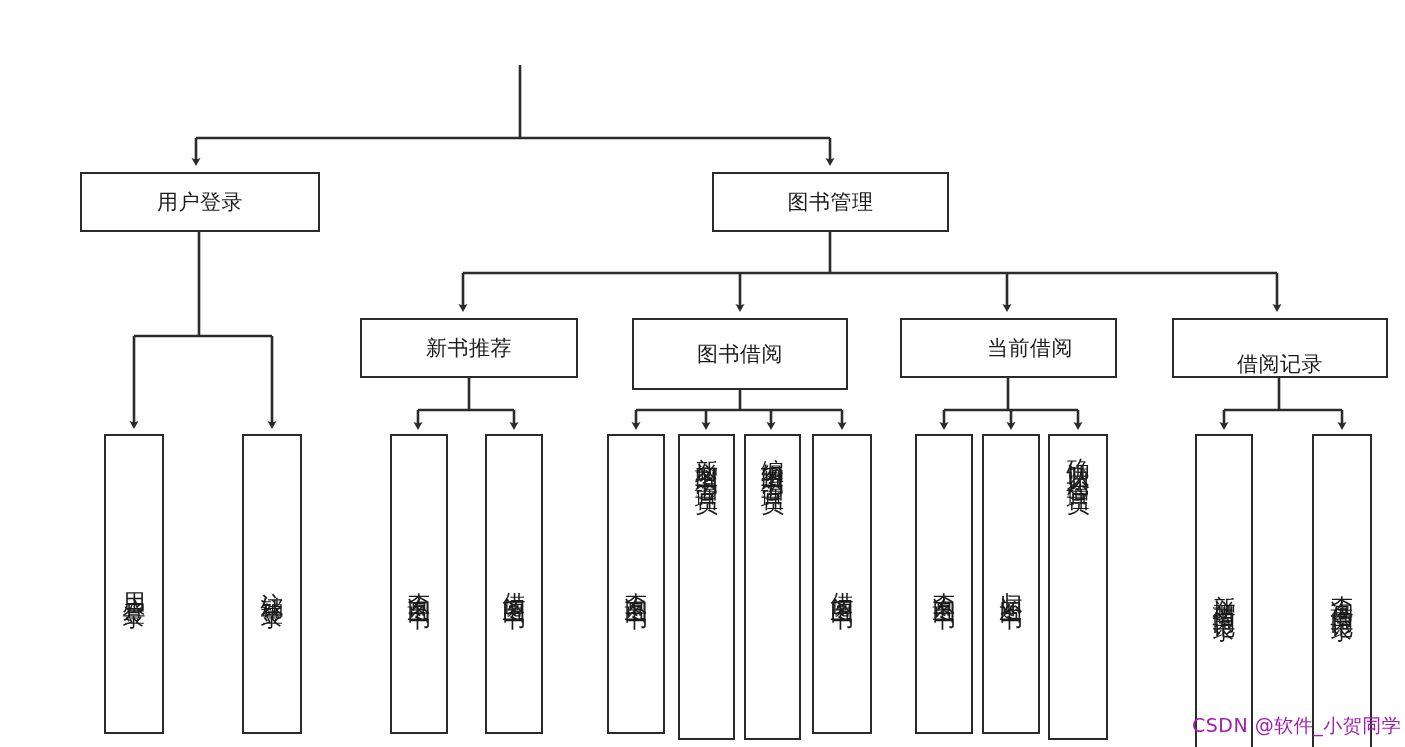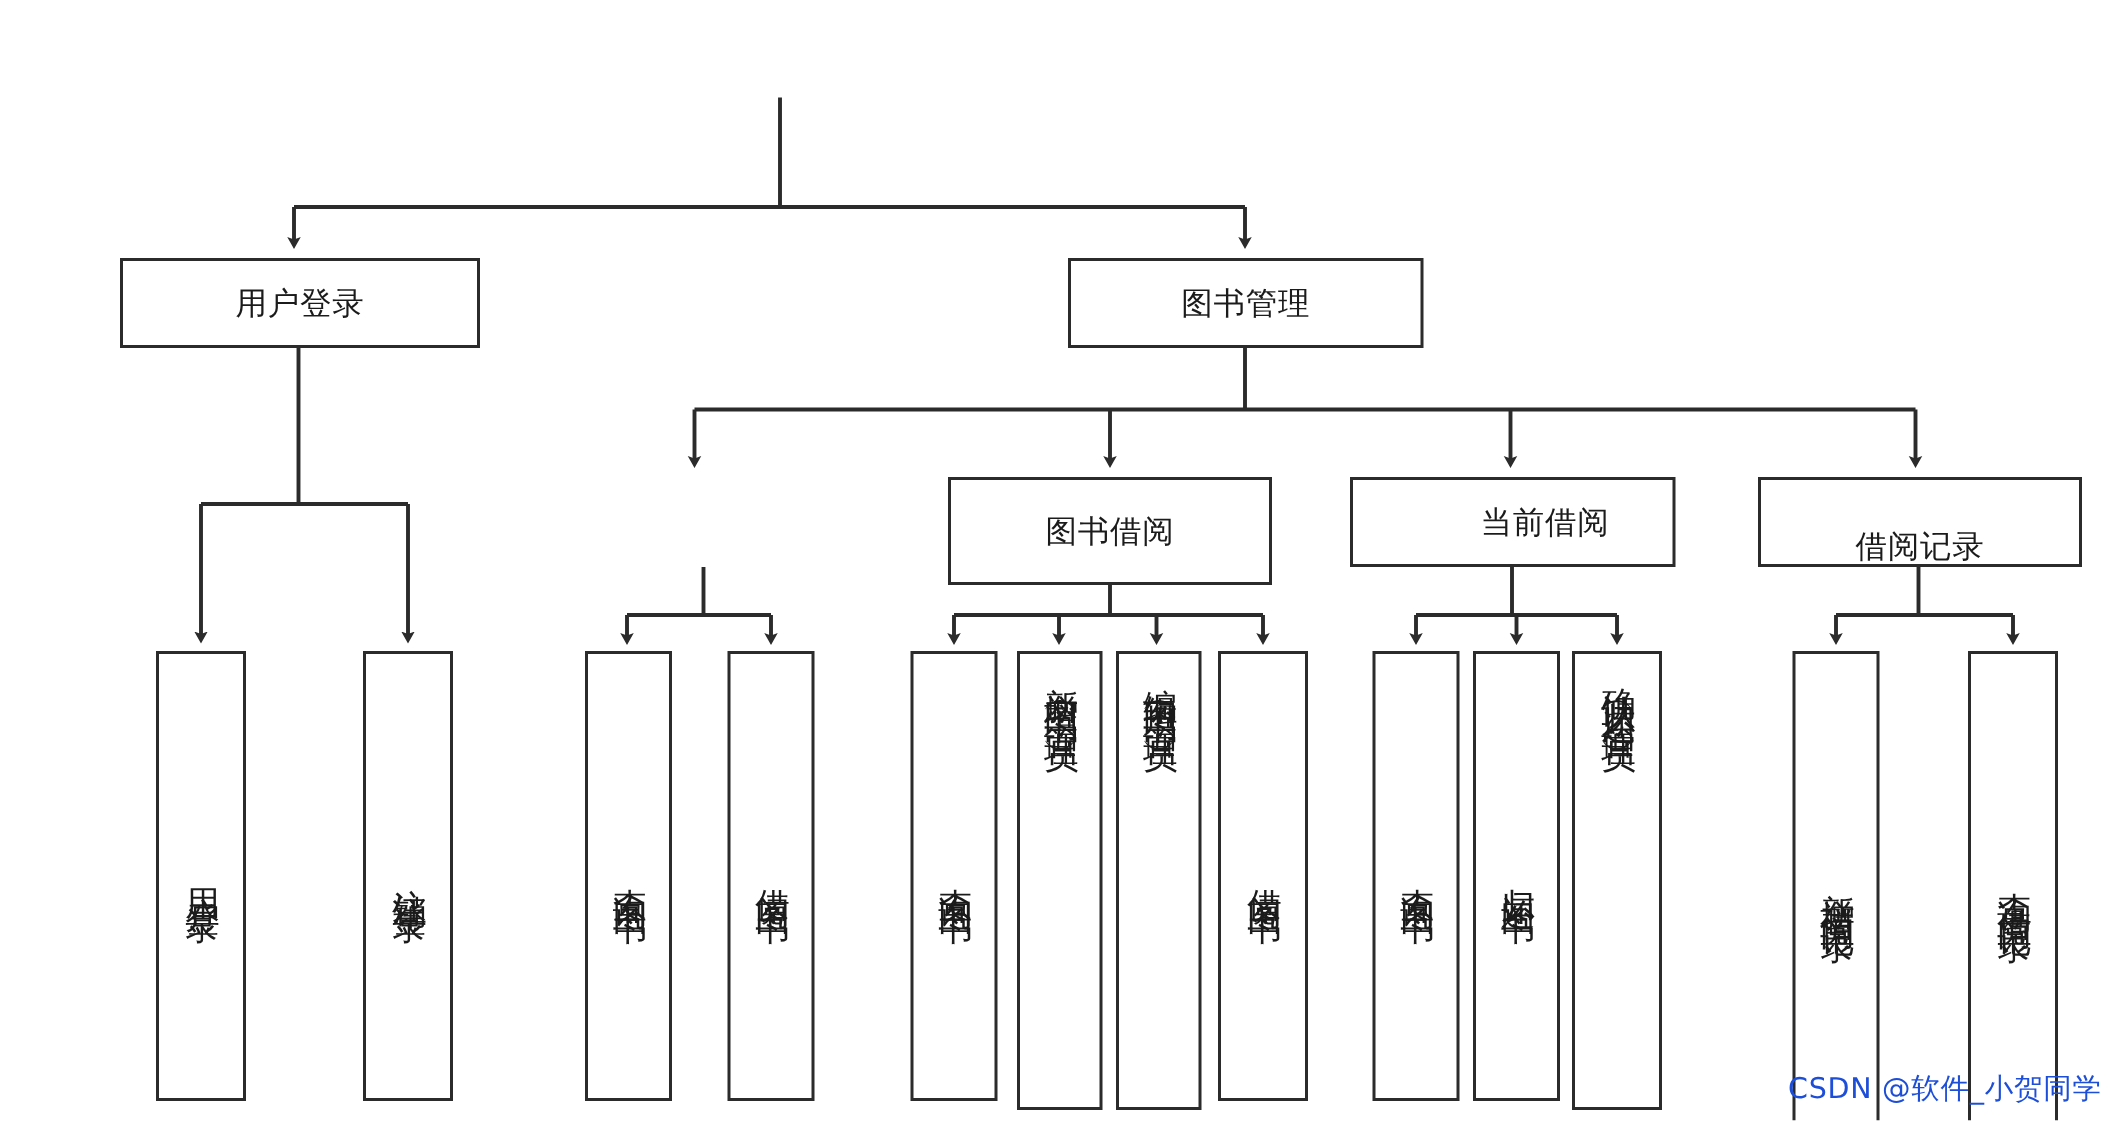--- a/index.html
+++ b/index.html
@@ -57,21 +57,21 @@
   }
   .node.vertical.v-center {
     align-items: center;
   }
   .node.vertical.v-top .node-label {
     margin-top: 4px;
   }
   .watermark {
     position: absolute;
     font-size: 19px;
-    color: #1d4ed8;
+    color: #a21caf;
     white-space: nowrap;
     z-index: 3;
     letter-spacing: 0.5px;
   }
 </style>
 </head>
 <body>
 
 <div id="canvas">
 
@@ -126,20 +126,23 @@
   </svg>
 
 
   <div class="node" style="left:80px; top:172px; width:240px; height:60px;">
     <span class="node-label">用户登录</span>
   </div>
   <div class="node" style="left:712px; top:172px; width:237px; height:60px;text-align:center;">
     <span class="node-label">图书管理</span>
   </div>
 
+  <div class="node" style="left:360px; top:318px; width:218px; height:60px;">
+    <span class="node-label">新书推荐</span>
+  </div>
   <div class="node" style="left:632px; top:318px; width:216px; height:72px;">
     <span class="node-label">图书借阅</span>
   </div>
   <div class="node" style="left:900px; top:318px; width:217px; height:60px;padding-left:43px;">
     <span class="node-label">当前借阅</span>
   </div>
   <div class="node" style="left:1172px; top:318px; width:216px; height:60px;align-items:flex-end;">
     <span class="node-label">借阅记录</span>
   </div>
 

